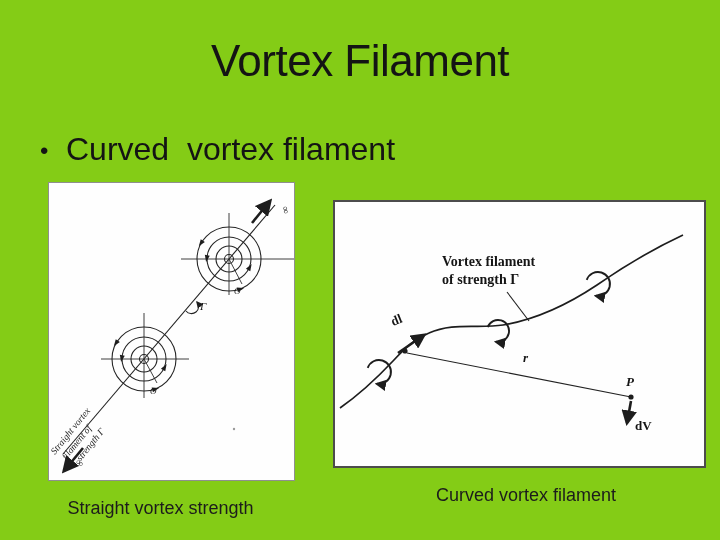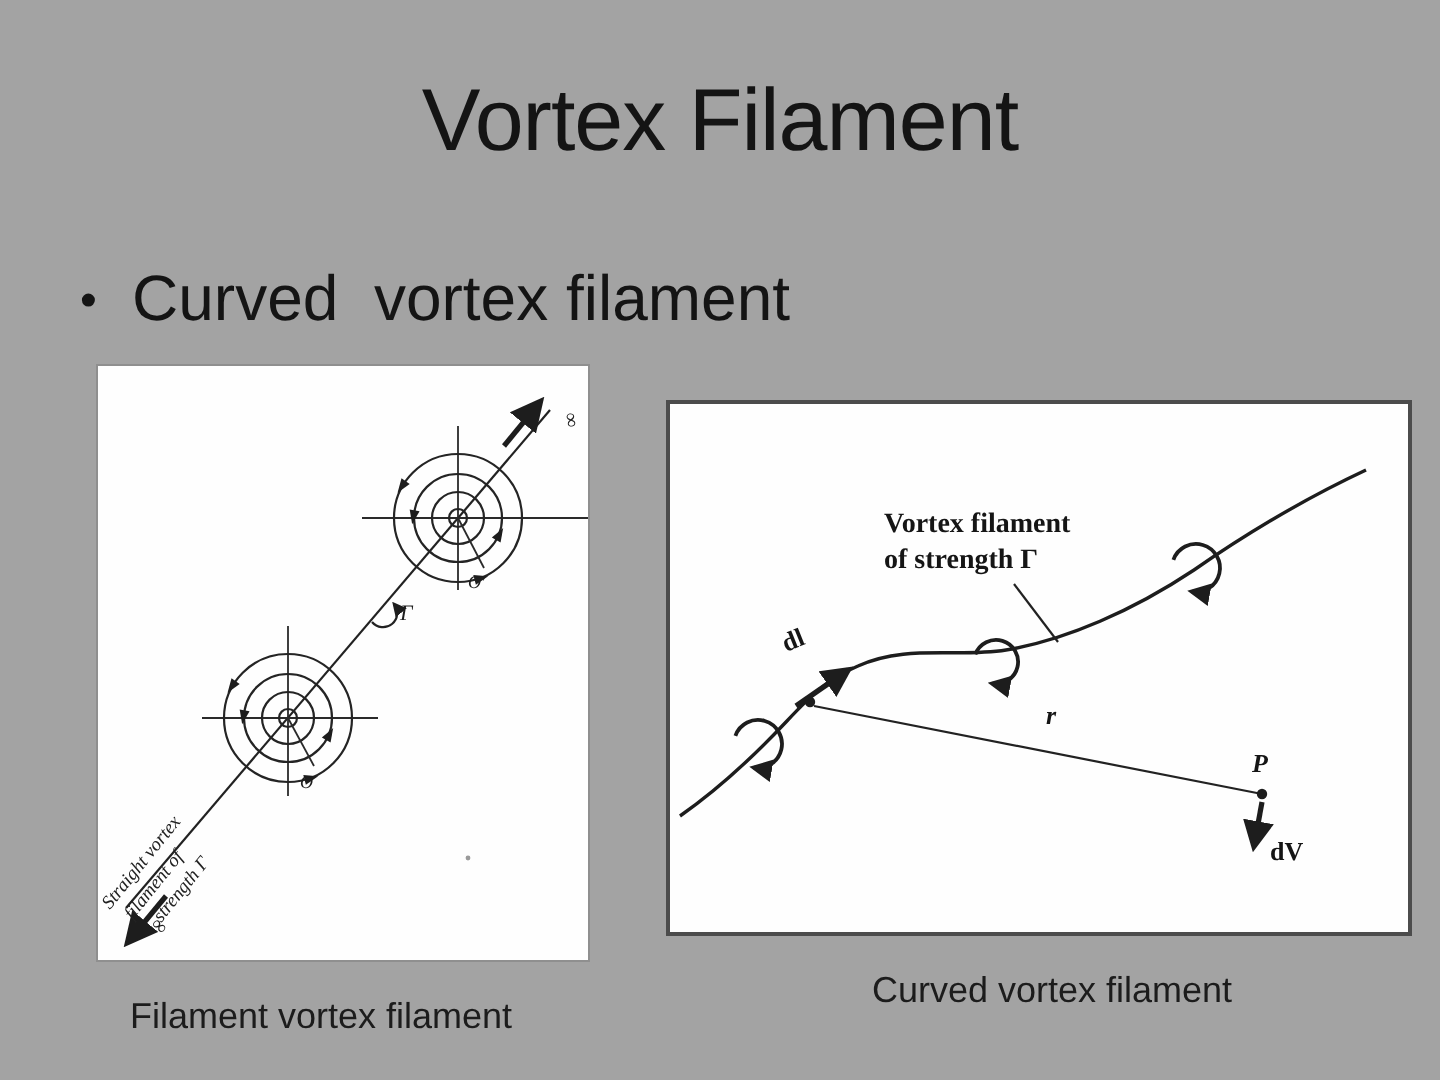--- a/index.html
+++ b/index.html
@@ -1,16 +1,16 @@
 <!DOCTYPE html>
 <html><head>
 <meta charset="utf-8">
 <style>
   html,body{margin:0;padding:0;background:#fff;}
-  #slide{position:relative;width:720px;height:540px;background:#a3a3a3;overflow:hidden;
+  #slide{position:relative;width:720px;height:540px;background:#84cc16;overflow:hidden;
          font-family:"Liberation Sans",sans-serif;color:#111;}
   .title{position:absolute;top:36px;left:0;width:720px;text-align:center;
          font-size:44px;letter-spacing:-0.5px;color:#141414;}
   .bullet-row{position:absolute;top:131px;left:40px;}
   .bullet-dot{position:absolute;left:0;top:8px;font-size:24px;line-height:1;color:#141414;}
   .bullet-text{position:absolute;left:26px;top:0;font-size:32px;line-height:1.15;
                white-space:pre-wrap;color:#141414;width:600px;}
   .figure-box{position:absolute;background:#fefefe;}
   #left-fig{left:48px;top:182px;width:245px;height:297px;border:1px solid #8f8f8f;}
   #right-fig{left:333px;top:200px;width:369px;height:264px;border:2px solid #4c4c4c;}
@@ -124,16 +124,16 @@
       <line class="thin" x1="72" y1="151" x2="296" y2="195"></line>
       <text class="ser-b" font-size="13" font-style="italic" x="188" y="160">r</text>
       <circle cx="296" cy="195" r="2.6" fill="#1d1d1d"></circle>
       <text class="ser-b" font-size="13" font-style="italic" x="291" y="184">P</text>
 
       <line class="thick" x1="296" y1="199" x2="292" y2="221" marker-end="url(#ahR)"></line>
       <text class="ser-b" font-size="13" x="300" y="228">dV</text>
     </svg>
   </div>
 
-  <div class="caption" id="left-caption">Filament vortex filament</div>
+  <div class="caption" id="left-caption">Straight vortex strength</div>
   <div class="caption" id="right-caption">Curved vortex filament</div>
 
 </div>
 
 </body></html>

